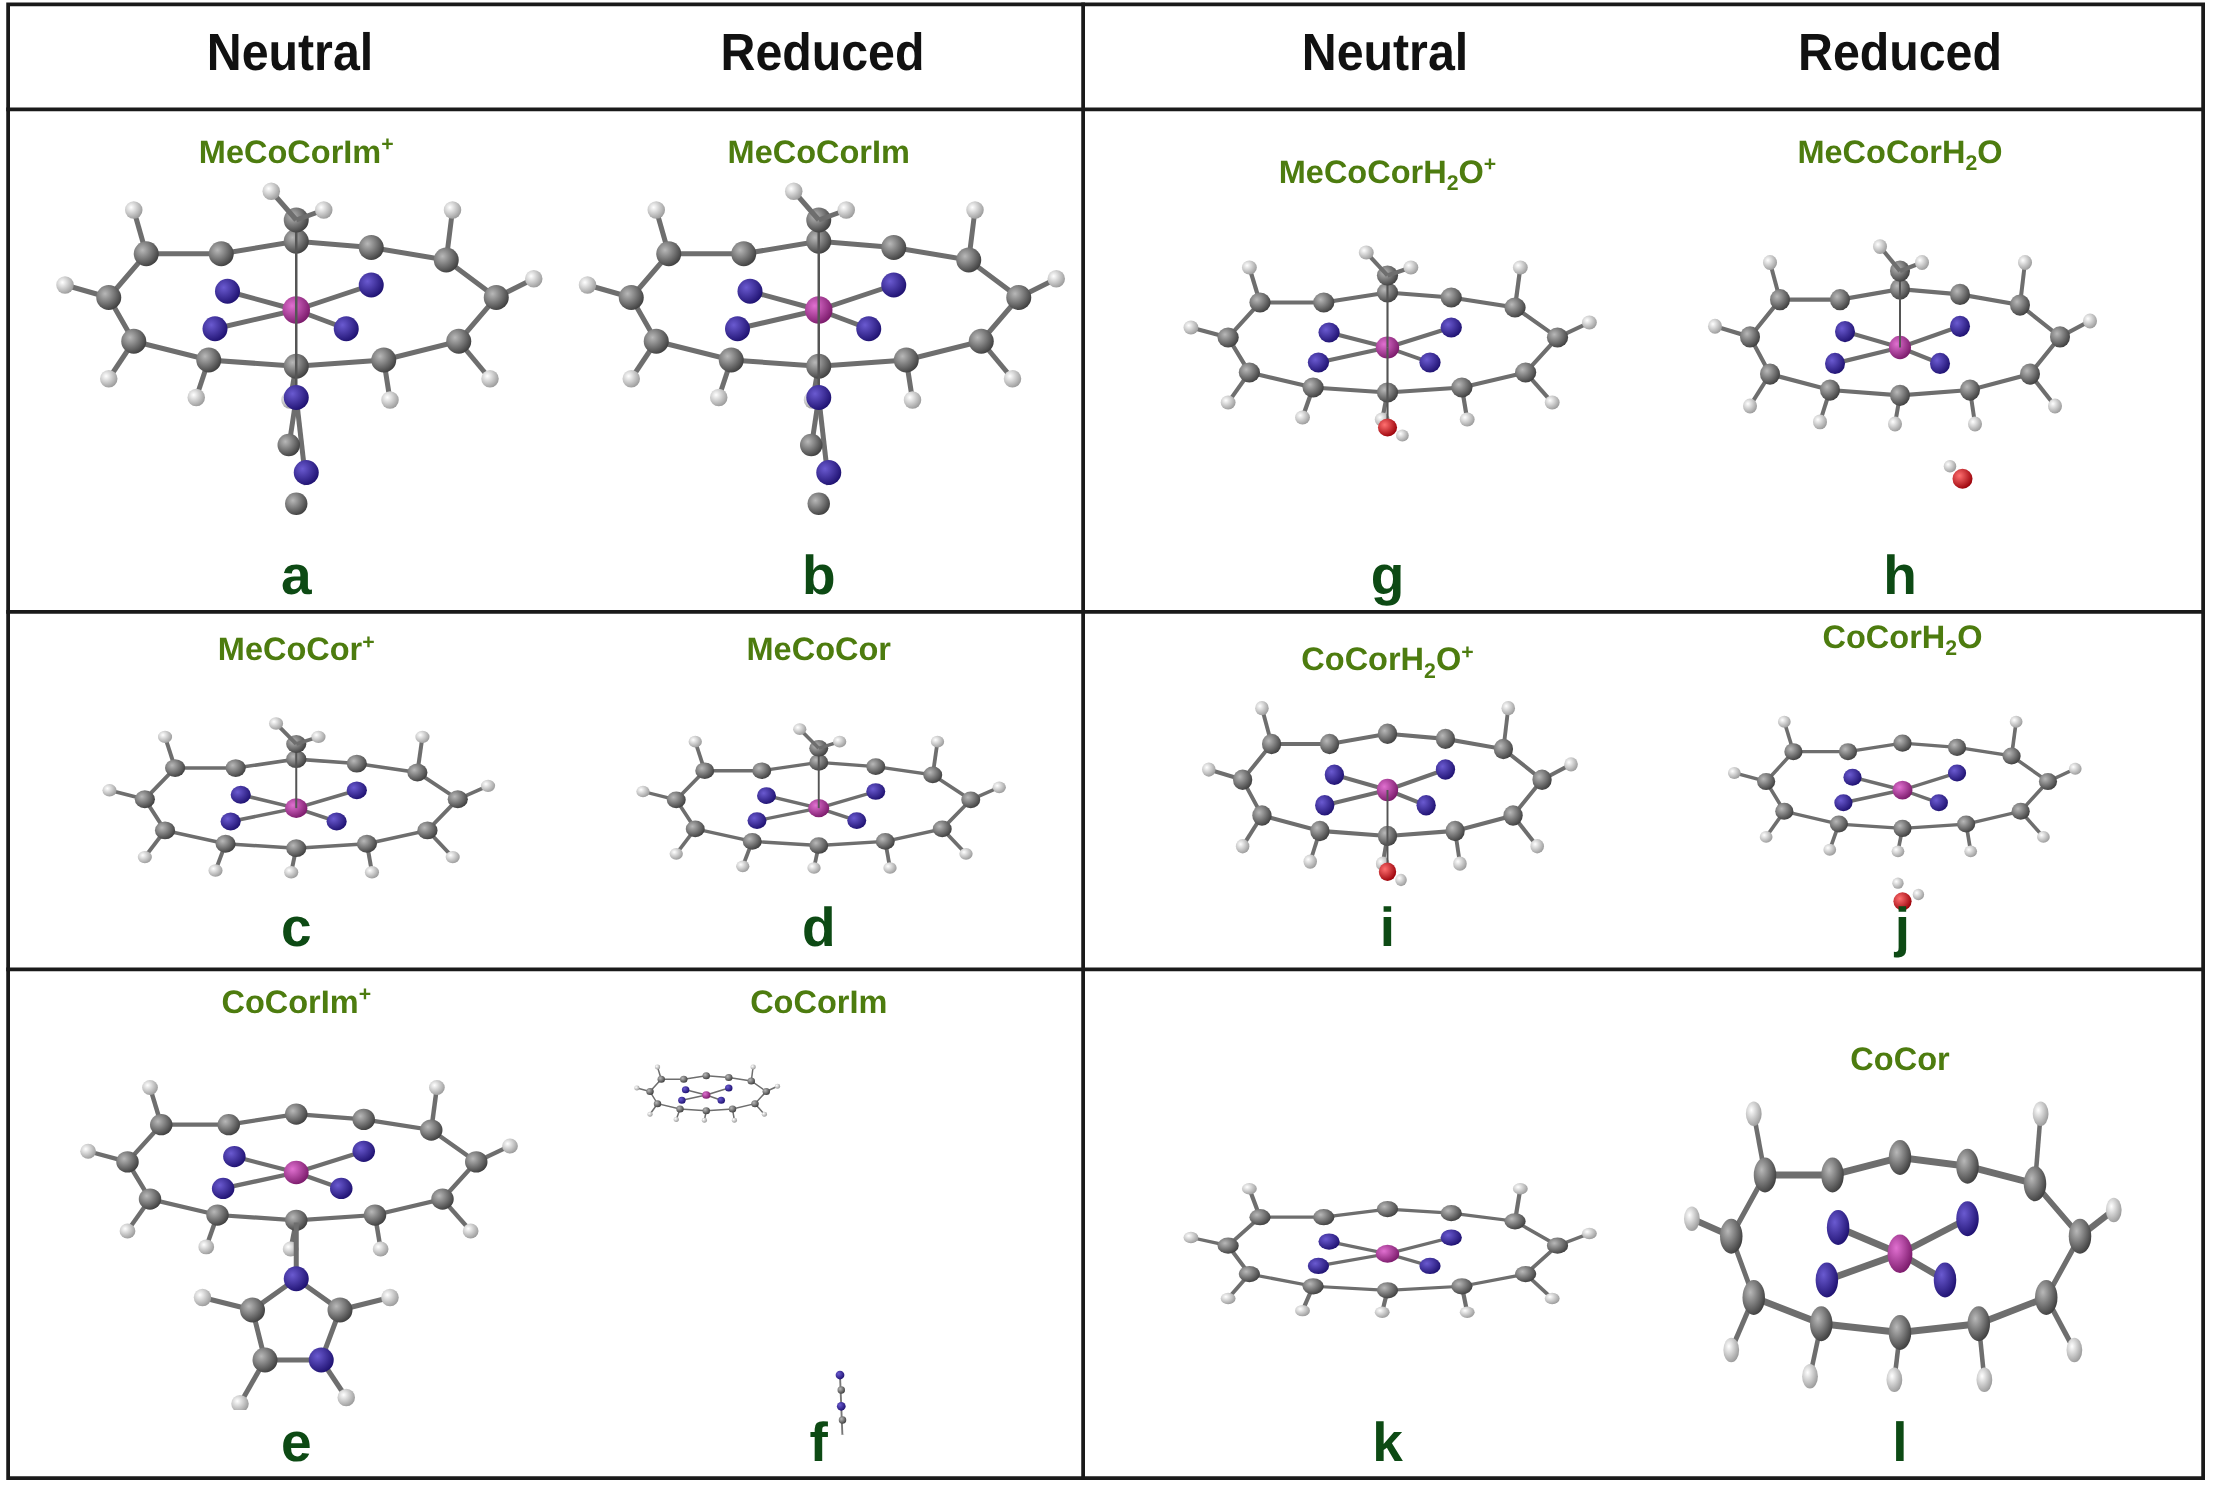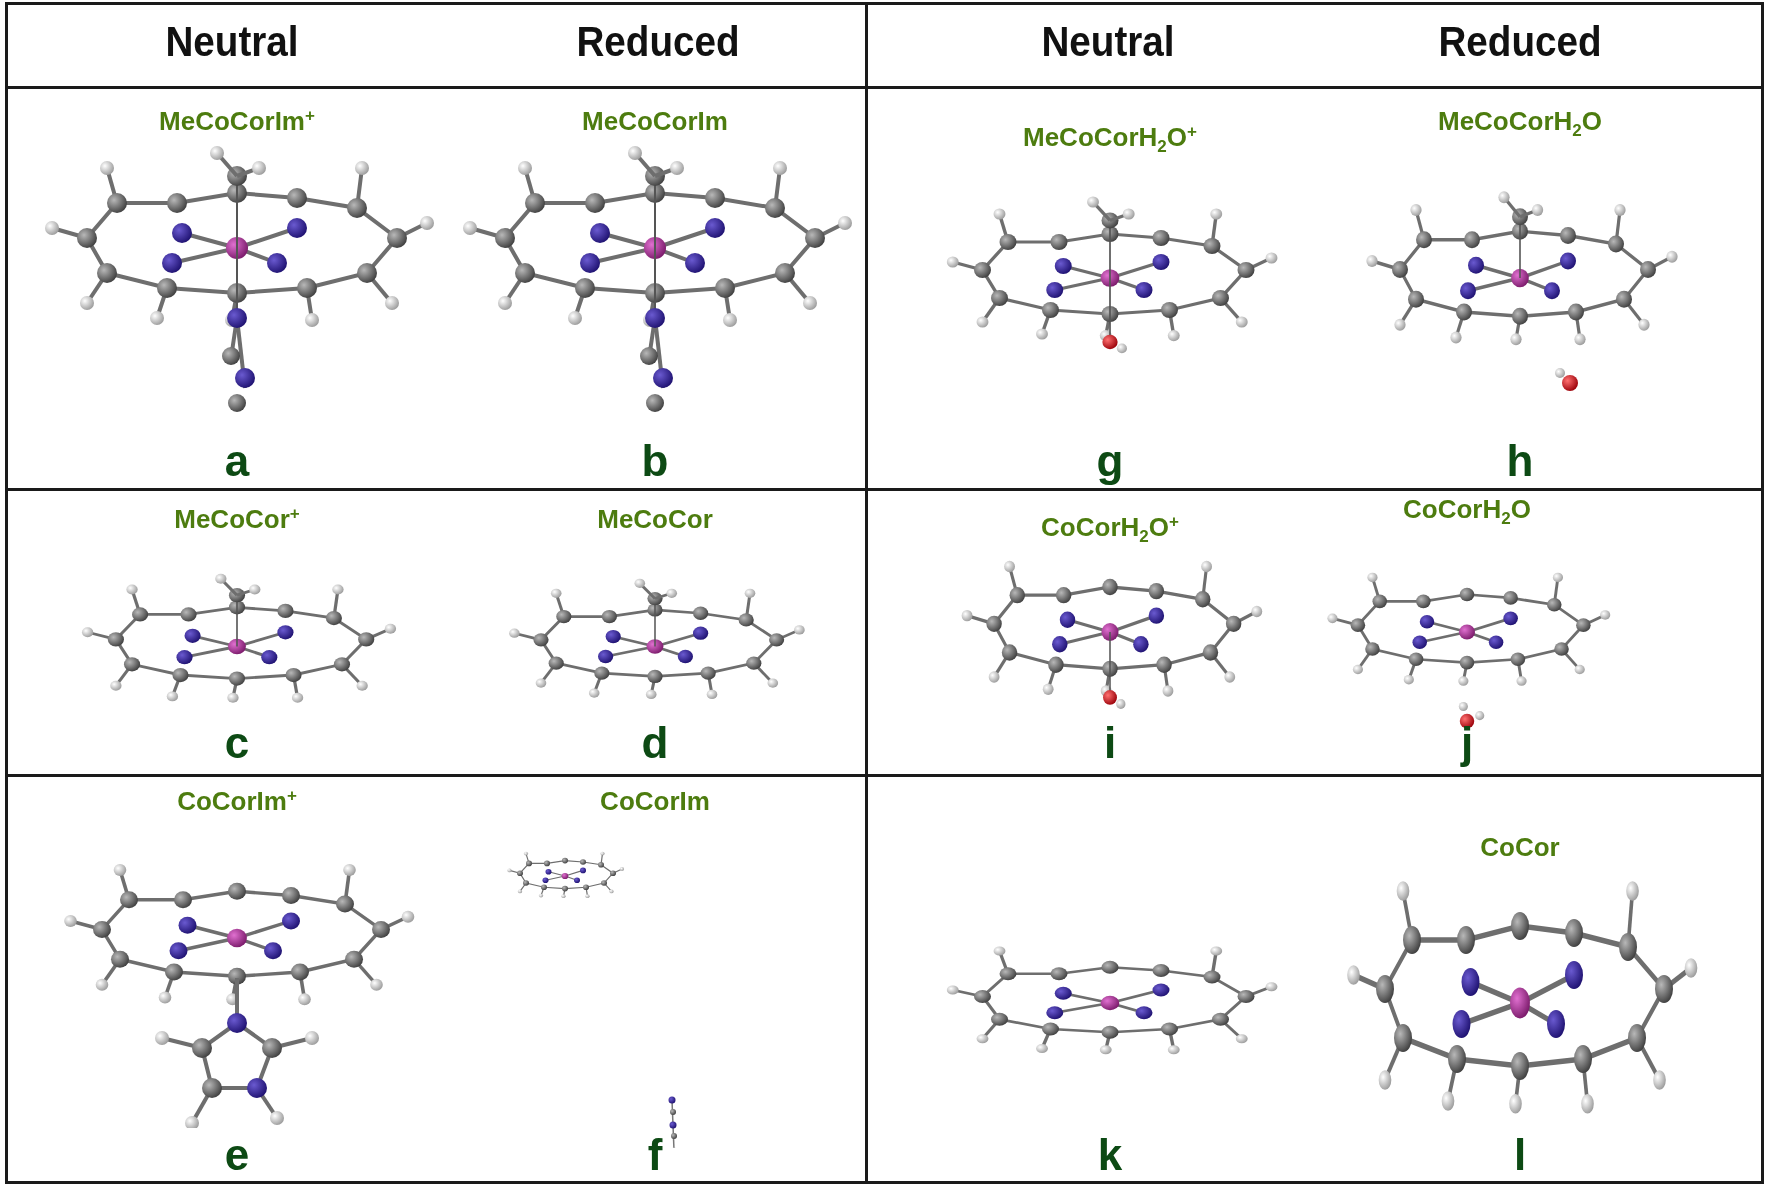--- a/index.html
+++ b/index.html
@@ -192,21 +192,21 @@
 <div class="cell" style="left:895px; top:492px; height:282px;">
   <div class="cell-title" style="top:20px;"><span>CoCorH</span><sub>2</sub><span>O</span><sup>+</sup></div>
   <svg class="mol" style="top:40px;" height="200" viewBox="-215 -110 430 220">
     <g transform="scale(0.85,0.9)">
         <use href="#corrin"></use>
         <use href="#water"></use>
       </g>
   </svg>
   <div class="letter" style="top:226px;">i</div>
 </div>
-<div class="cell" style="left:1252px; top:492px; height:204px;">
+<div class="cell" style="left:1307px; top:492px; height:204px;">
   <div class="cell-title" style="top:2px;"><span>CoCorH</span><sub>2</sub><span>O</span><sup></sup></div>
   <svg class="mol" style="top:40px;" height="200" viewBox="-215 -110 430 220">
     <g transform="scale(0.8,0.75)">
         <use href="#corrin"></use>
       </g>
     <circle cx="0" cy="98" r="8" fill="url(#gO)"></circle>
       <circle cx="-4" cy="82" r="5" fill="url(#gH)"></circle>
       <circle cx="14" cy="92" r="5" fill="url(#gH)"></circle>
   </svg>
   <div class="letter" style="top:226px;">j</div>

